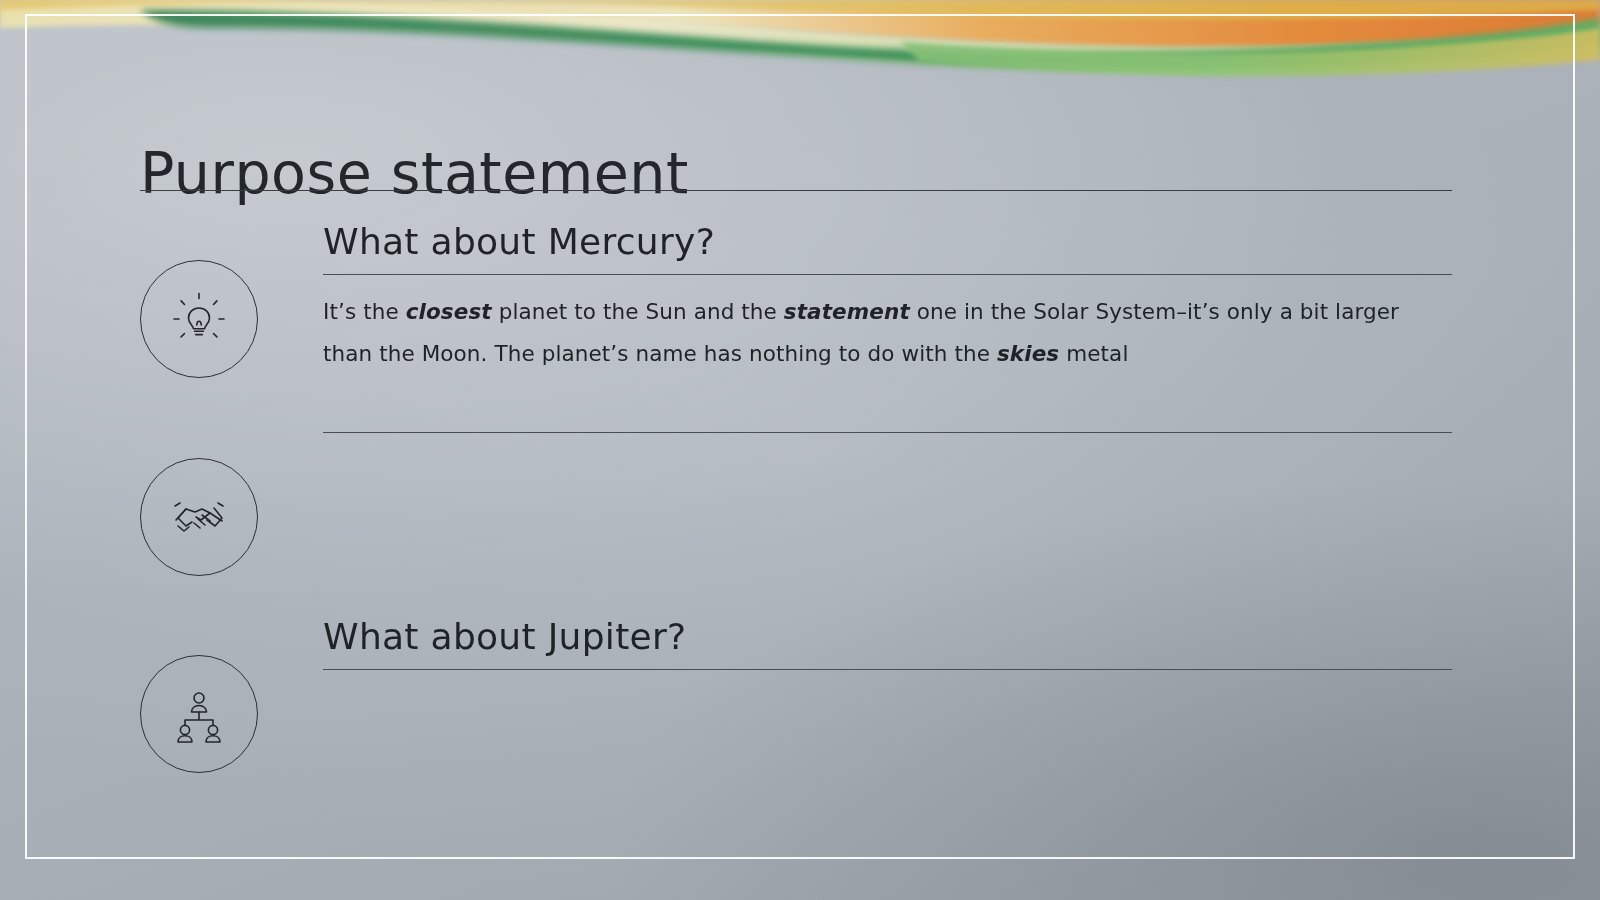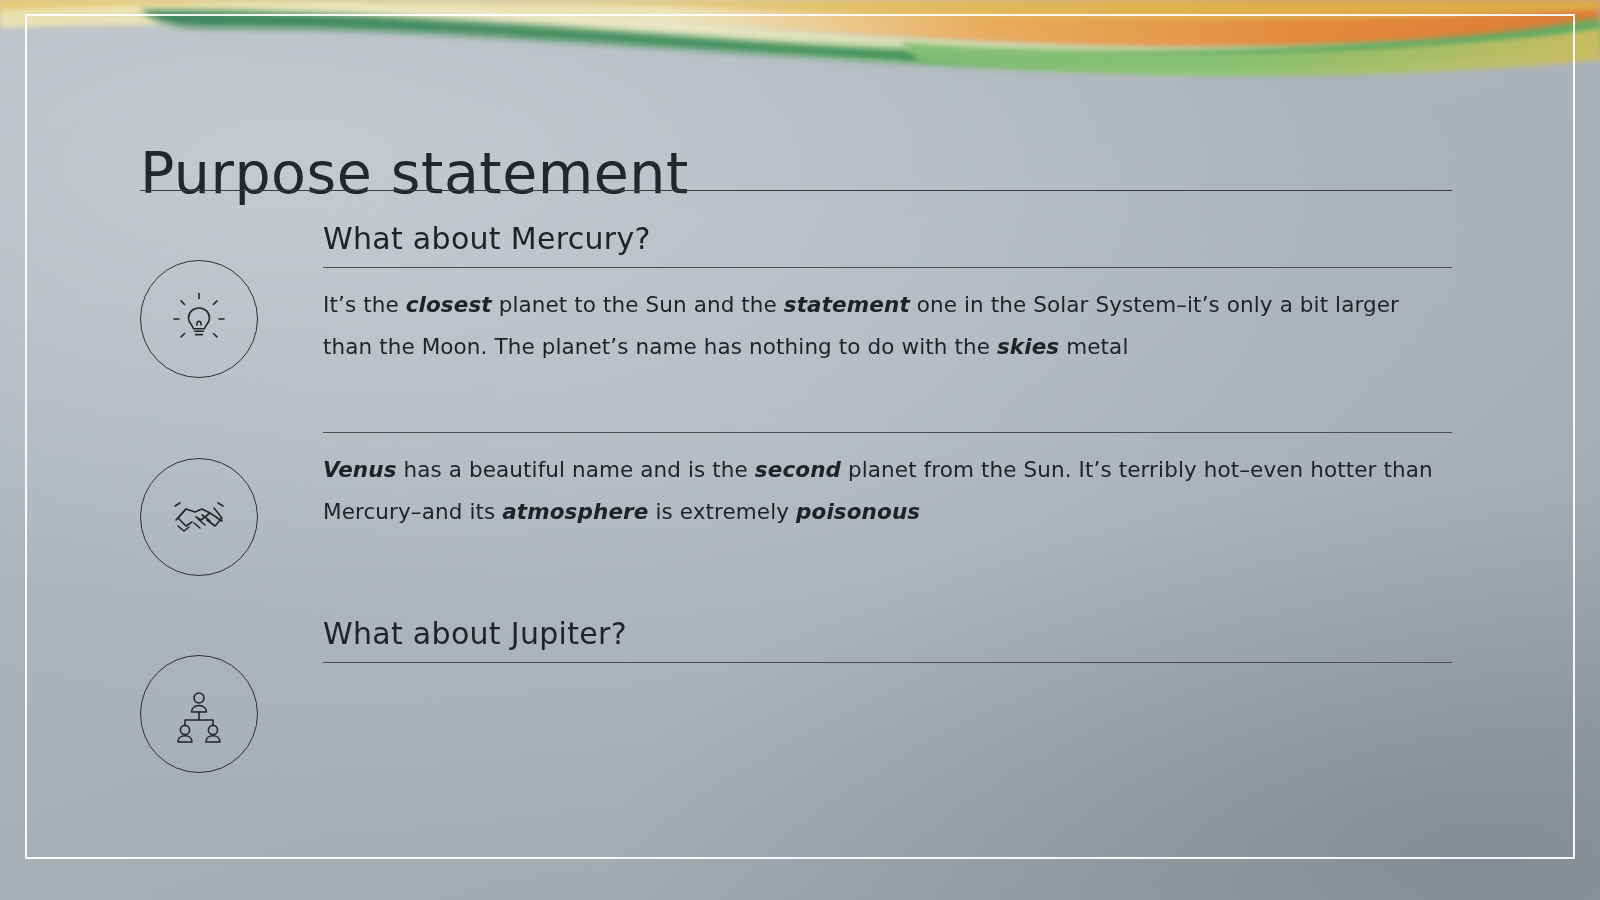--- a/index.html
+++ b/index.html
@@ -90,21 +90,21 @@
     justify-content: center;
   }
   .icon-circle svg { display: block; }
 
   .block-body {
     position: absolute;
     left: 183px;
     width: 1129px;
   }
   .block-heading {
-    font-size: 30px;
+    font-size: 36px;
     font-weight: 400;
     color: #1f2226;
     letter-spacing: 0.3px;
     line-height: 1.1;
     white-space: nowrap;
   }
   .block-rule {
     margin-top: 12px;
     width: 1129px; height: 1px;
     background: #4a4d51;
@@ -198,21 +198,20 @@
           <path d="M22 27l-8 9 8 8 6-4"></path>
           <path d="M46 31l-9 7-5-3"></path>
           <path d="M30 41l6 5M34 37l7 6M38 33l8 6"></path>
           <path d="M50 26l8 10-7 8-8-6"></path>
           <path d="M14 44l6 5 5-4"></path>
           <path d="M54 21l5 3M16 21l-5 3"></path>
         </svg>
       </div>
       <div class="block-body">
         <div class="block-rule"></div>
-        <div class="block-text"><b>Venus</b> has a beautiful name and is the <b>second</b> planet from the Sun. It’s terribly hot–even hotter than Mercury–and its <b>atmosphere</b> is extremely <b>poisonous</b></div>
       </div>
     </div>
 
     <div class="block b3">
       <div class="icon-circle">
         <svg width="70" height="70" viewBox="0 0 70 70" fill="none" stroke="#23262a" stroke-width="1.6" stroke-linecap="round" stroke-linejoin="round">
           <circle cx="35" cy="19" r="5"></circle>
           <path d="M27.5 33c0-4 3.4-6.5 7.5-6.5s7.5 2.5 7.5 6.5z"></path>
           <path d="M35 33v8M21 41h28M21 41v5M49 41v5"></path>
           <circle cx="21" cy="51" r="4.6"></circle>

